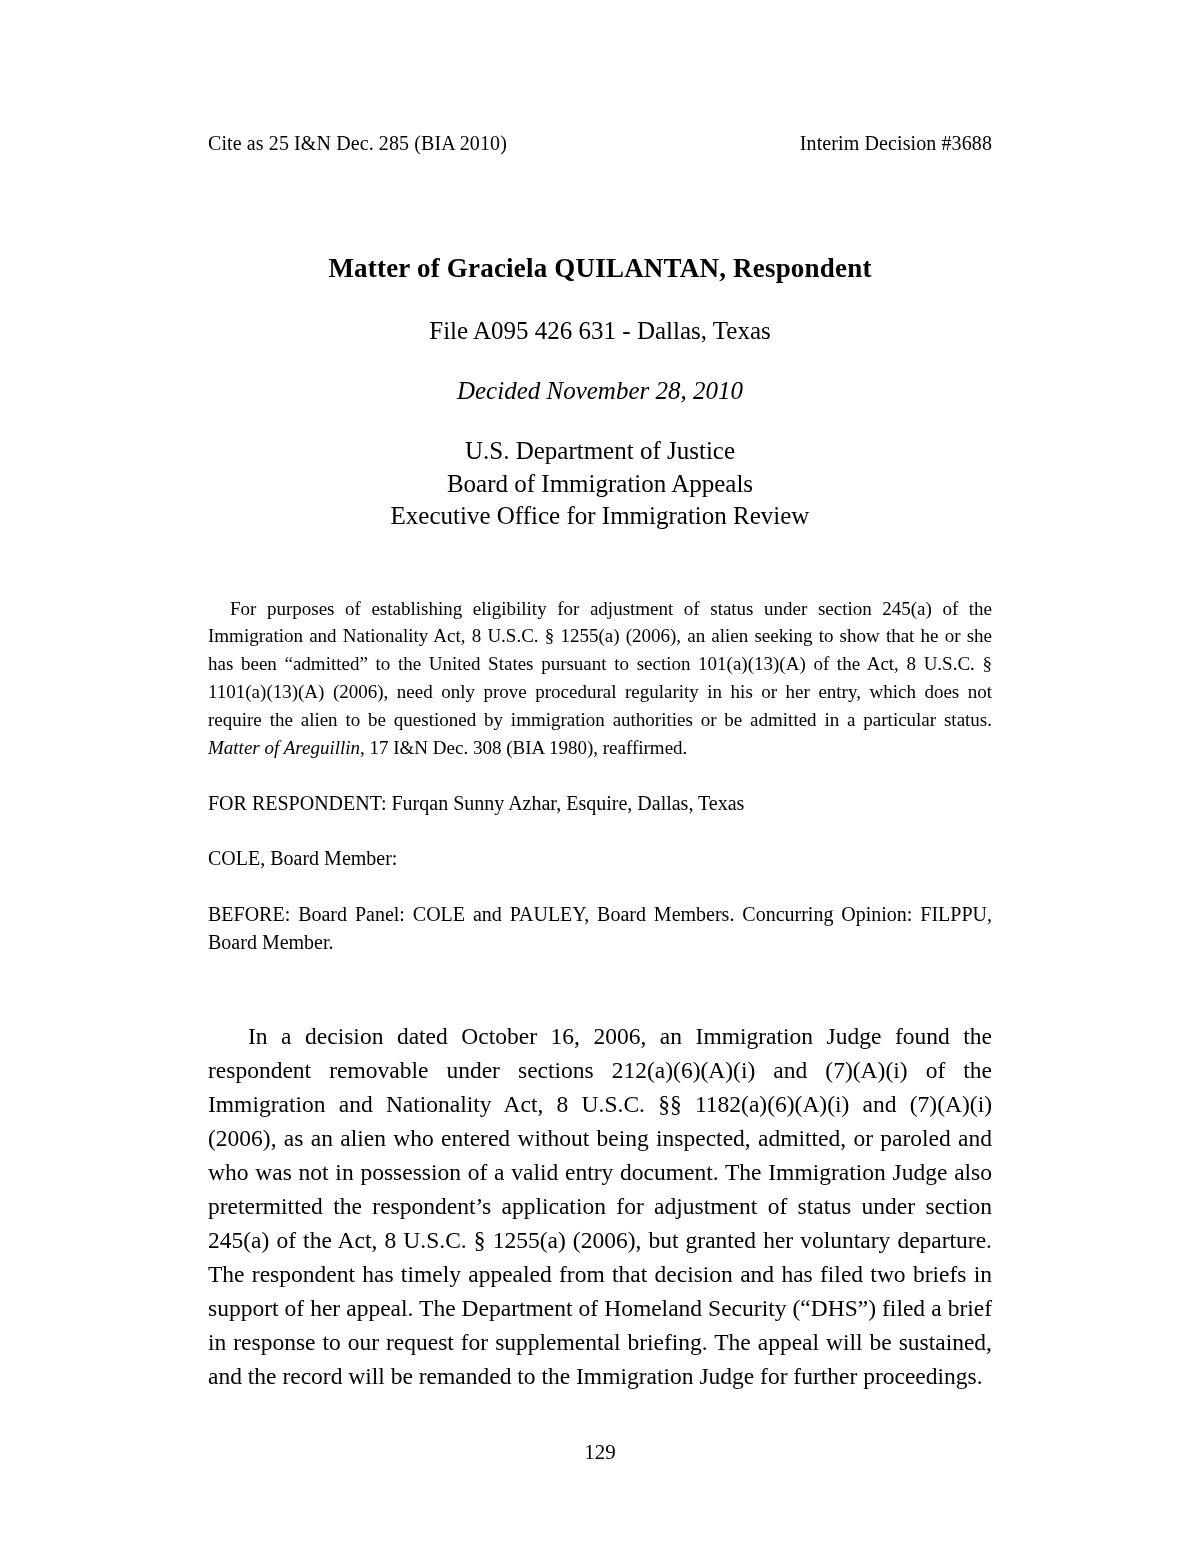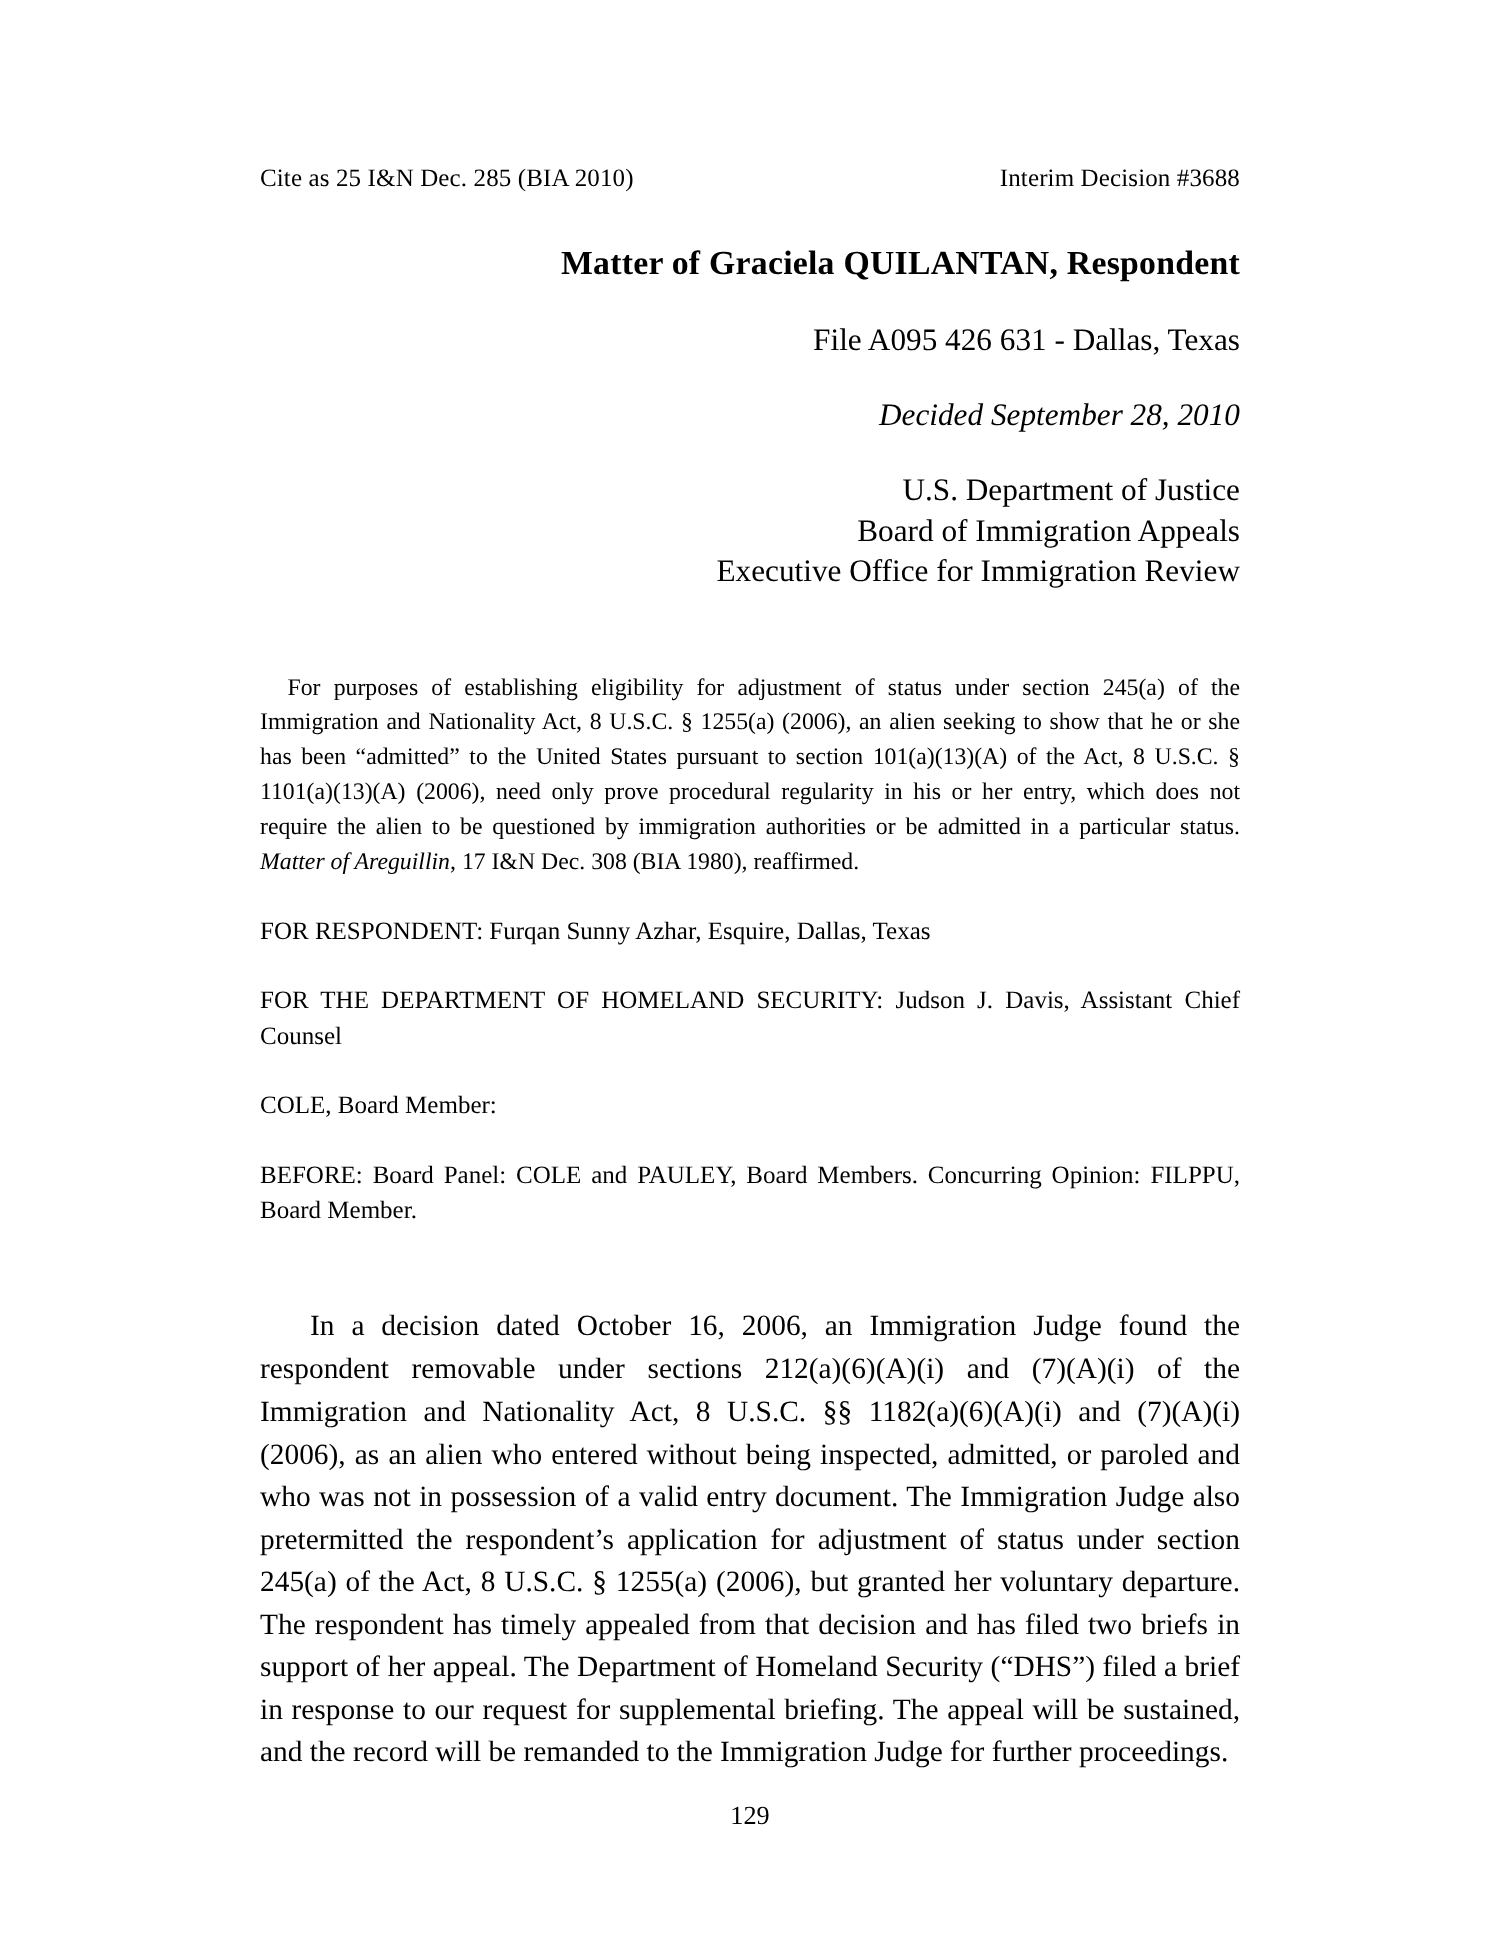--- a/index.html
+++ b/index.html
@@ -36,22 +36,22 @@
     letter-spacing: 0.1px;
     margin-bottom: 0;
   }
   .running-head .cite {
     white-space: nowrap;
   }
   .running-head .interim {
     white-space: nowrap;
   }
   .title-block {
-    text-align: right;
-    margin-top: 40px;
+    text-align: center;
+    margin-top: 98px;
   }
   .case-title {
     font-size: 27px;
     font-weight: bold;
     letter-spacing: 0.2px;
   }
   .file-line {
     font-size: 25px;
     margin-top: 33px;
   }
@@ -105,33 +105,32 @@
   <div class="content">
 
     <div class="running-head">
       <span class="cite">Cite as 25 I&amp;N Dec. 285 (BIA 2010)</span>
       <span class="interim">Interim Decision #3688</span>
     </div>
 
     <div class="title-block">
       <div class="case-title">Matter of Graciela QUILANTAN, Respondent</div>
       <div class="file-line">File A095 426 631 - Dallas, Texas</div>
-      <div class="decided-line">Decided September 28, 2010</div>
+      <div class="decided-line">Decided November 28, 2010</div>
       <div class="agency">
         <div>U.S. Department of Justice</div>
         <div>Board of Immigration Appeals</div>
         <div>Executive Office for Immigration Review</div>
       </div>
     </div>
 
     <div class="headnote"><span>For purposes of establishing eligibility for adjustment of status under section 245(a) of the Immigration and Nationality Act, 8 U.S.C. § 1255(a) (2006), an alien seeking to show that he or she has been “admitted” to the United States pursuant to section 101(a)(13)(A) of the Act, 8 U.S.C. § 1101(a)(13)(A) (2006), need only prove procedural regularity in his or her entry, which does not require the alien to be questioned by immigration authorities or be admitted in a particular status.</span> <i>Matter of Areguillin</i><span>, 17 I&amp;N Dec. 308 (BIA 1980), reaffirmed.</span></div>
 
     <div class="para">FOR RESPONDENT: Furqan Sunny Azhar, Esquire, Dallas, Texas</div>
 
-    <div class="para">FOR THE DEPARTMENT OF HOMELAND SECURITY: Judson J. Davis, Assistant Chief Counsel</div>
 
     <div class="para">COLE, Board Member:</div>
 
     <div class="para">BEFORE: Board Panel: COLE and PAULEY, Board Members.  Concurring Opinion: FILPPU, Board Member.</div>
 
     <div class="body-text">In a decision dated October 16, 2006, an Immigration Judge found the respondent removable under sections 212(a)(6)(A)(i) and (7)(A)(i) of the Immigration and Nationality Act, 8 U.S.C. §§ 1182(a)(6)(A)(i) and (7)(A)(i) (2006), as an alien who entered without being inspected, admitted, or paroled and who was not in possession of a valid entry document.  The Immigration Judge also pretermitted the respondent’s application for adjustment of status under section 245(a) of the Act, 8 U.S.C. § 1255(a) (2006), but granted her voluntary departure.  The respondent has timely appealed from that decision and has filed two briefs in support of her appeal. The Department of Homeland Security (“DHS”) filed a brief in response to our request for supplemental briefing.  The appeal will be sustained, and the record will be remanded to the Immigration Judge for further proceedings.</div>
 
   </div>
 
   <div class="page-number">129</div>

